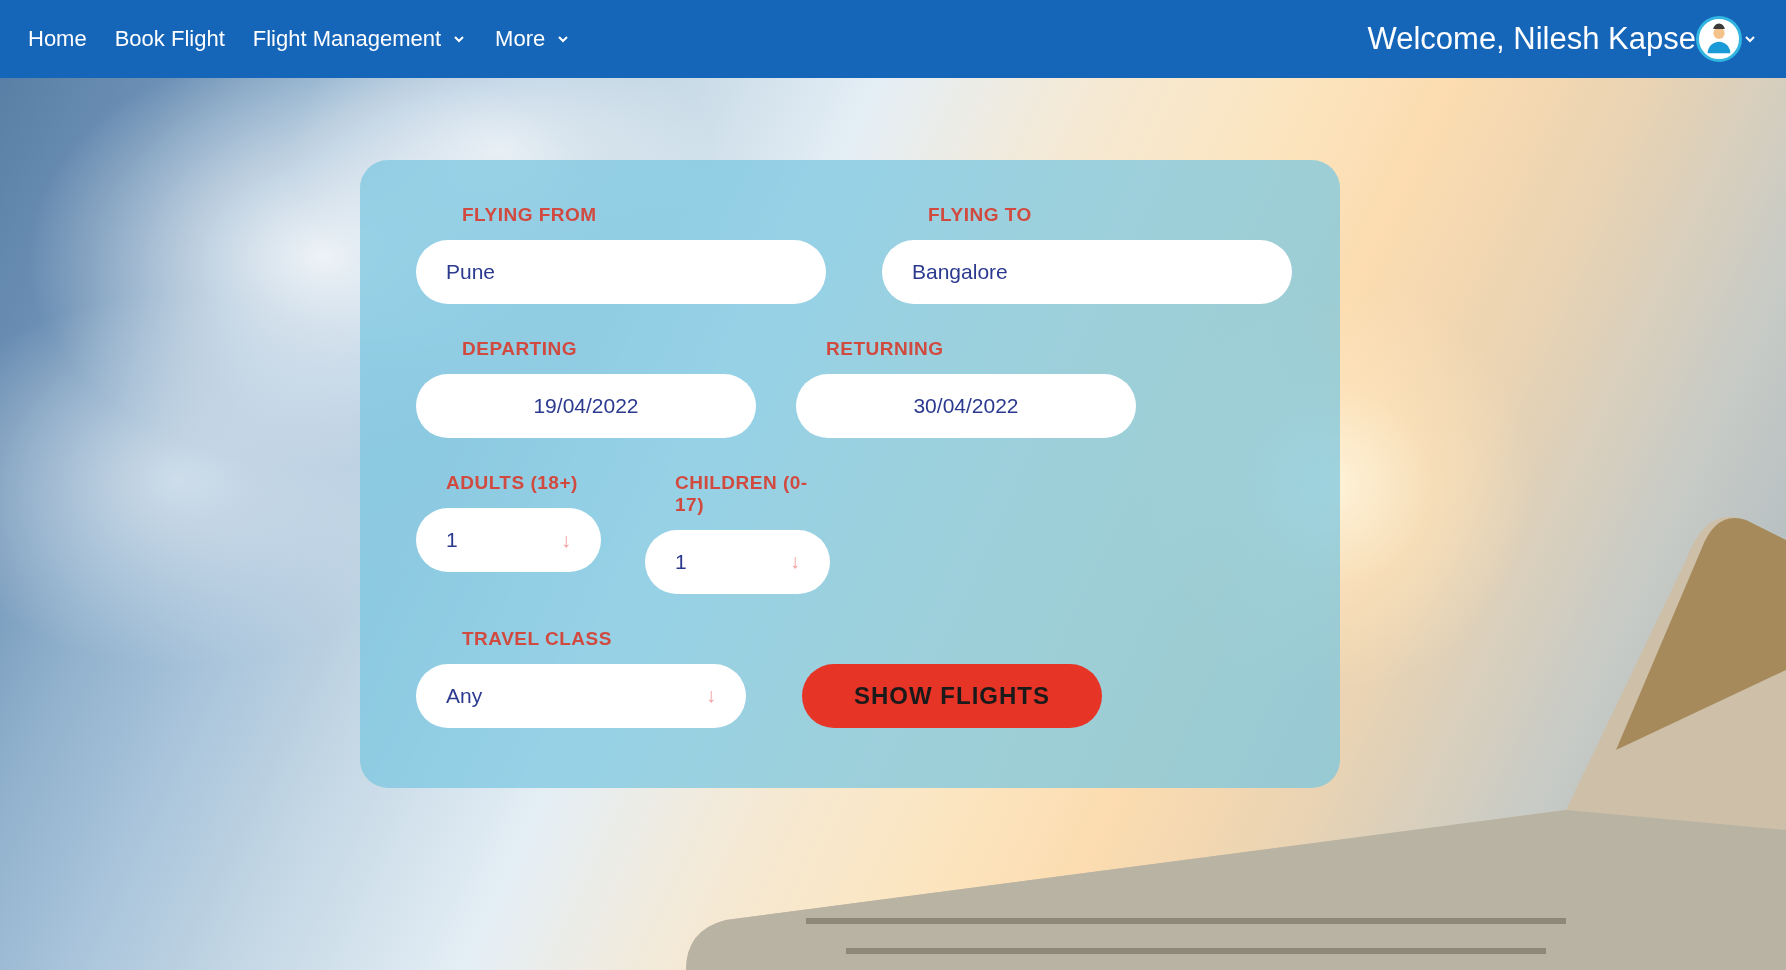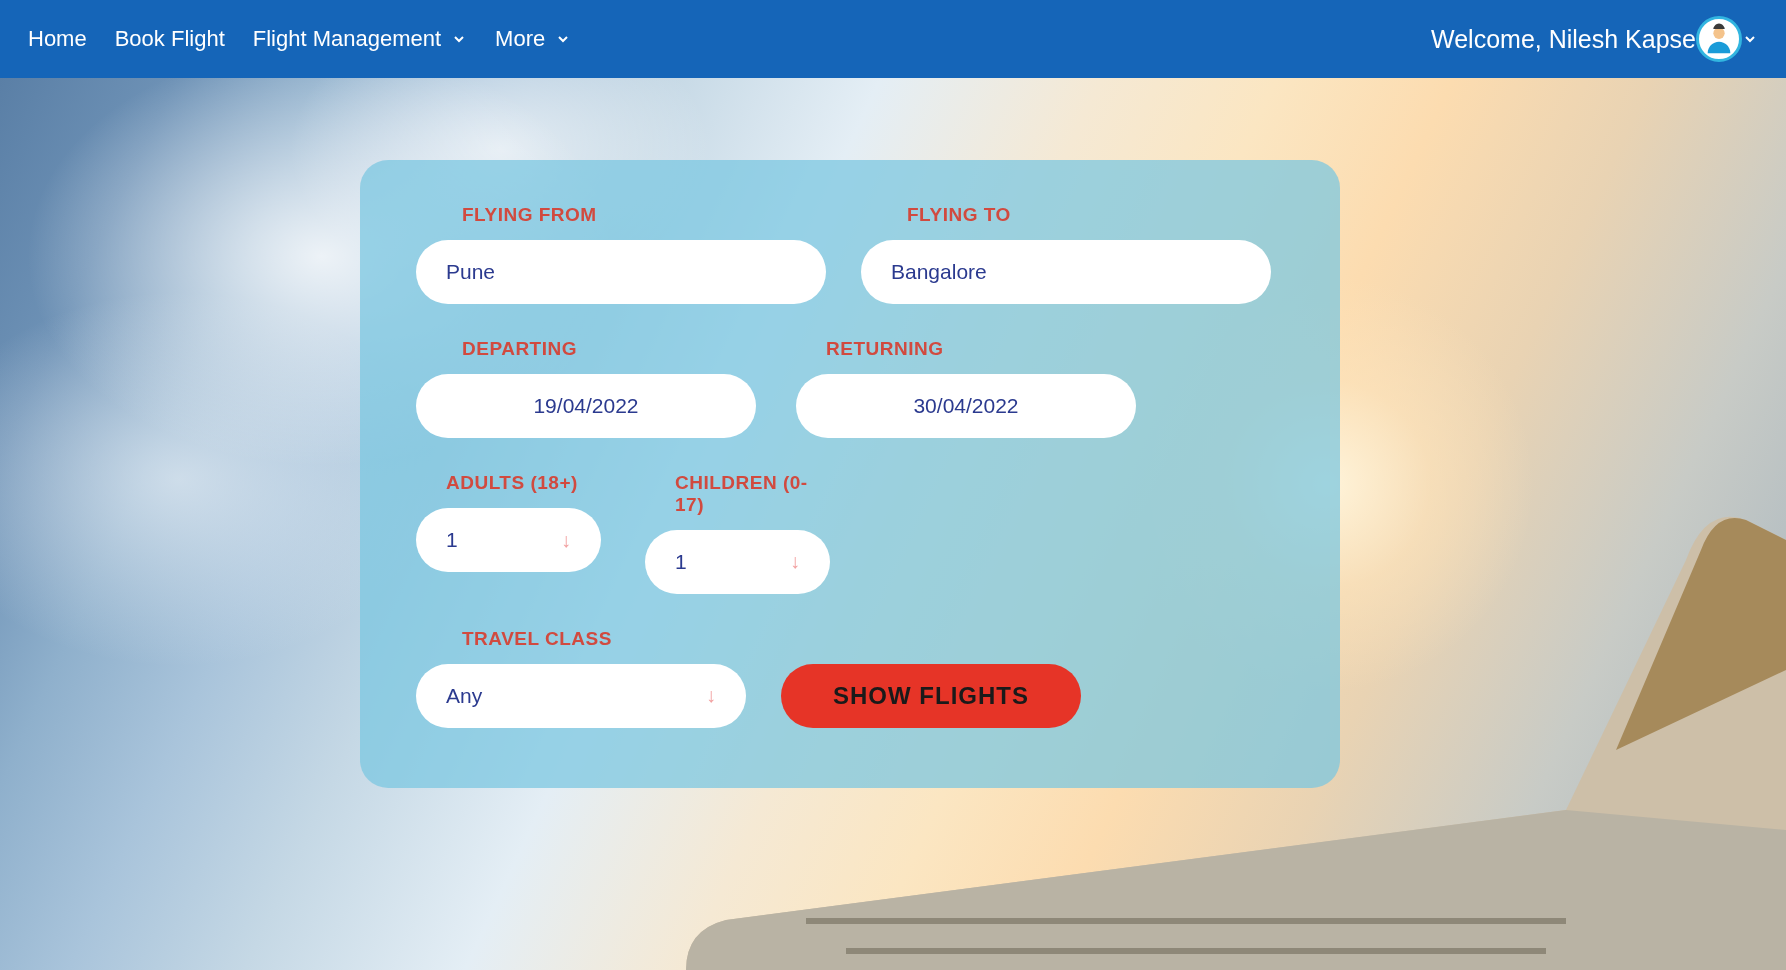--- a/index.html
+++ b/index.html
@@ -20,21 +20,21 @@
     cursor: pointer;
     display: flex;
     align-items: center;
     gap: 10px;
   }
   .nav-right {
     margin-left: auto;
     display: flex;
     align-items: center;
     gap: 0;
-    font-size: 25px;
+    font-size: 31px;
     font-weight: 500;
     justify-content: space-between;
   }
   .avatar {
     width: 46px; height: 46px;
     border-radius: 50%;
     background: #fff;
     border: 3px solid #32b5e0;
     display: flex;
     align-items: center;
@@ -71,21 +71,21 @@
   }
 
   .search-panel {
     position: absolute;
     left: 360px; top: 82px;
     width: 980px;
     background: rgba(120, 198, 224, 0.72);
     border-radius: 28px;
     padding: 44px 56px 60px 56px;
   }
-  .row { display: flex; gap: 35px; margin-bottom: 34px; }
+  .row { display: flex; gap: 56px; margin-bottom: 34px; }
   .field { display: flex; flex-direction: column; }
   .label {
     color: #d14a3f;
     font-weight: 600;
     font-size: 19px;
     letter-spacing: 0.5px;
     margin-bottom: 14px;
     margin-left: 46px;
   }
   .label-tight { margin-left: 30px; }

